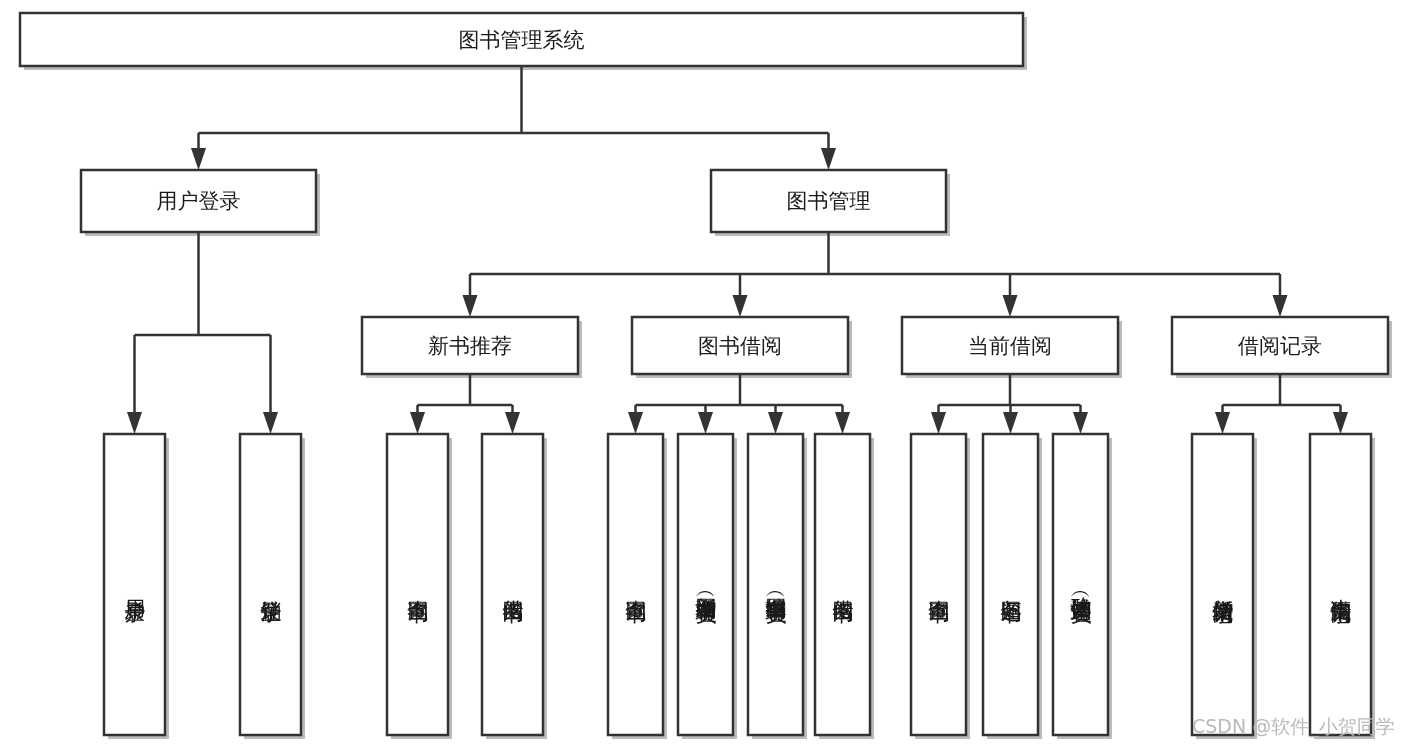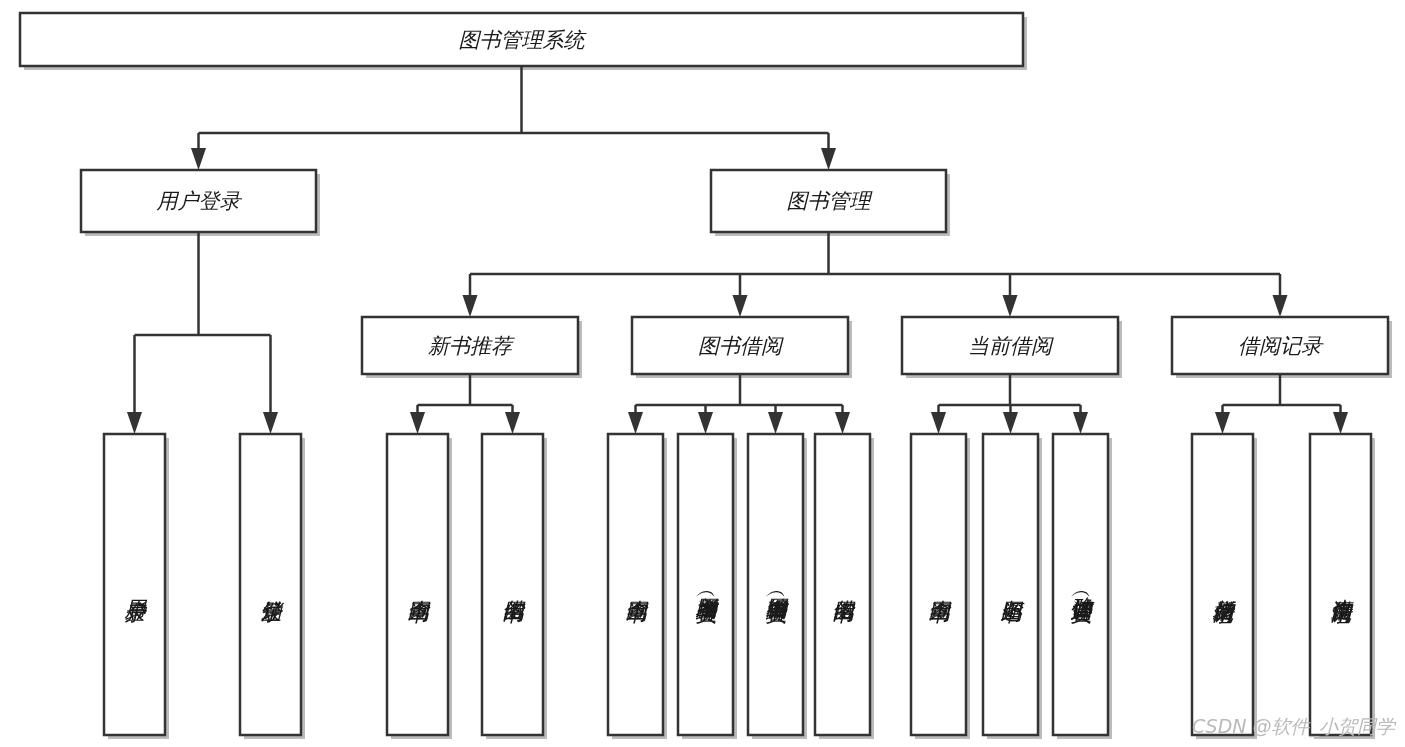--- a/index.html
+++ b/index.html
@@ -11,21 +11,20 @@
     width: 1405px;
     height: 747px;
     font-family: "DejaVu Sans", "Liberation Sans", sans-serif;
     overflow: hidden;
   }
   #diagram-root {
     position: relative;
     width: 1405px;
     height: 747px;
     background: #ffffff;
-    font-style: italic;
   }
   svg.diagram-canvas {
     position: absolute;
     top: 0;
     left: 0;
     width: 1405px;
     height: 747px;
   }
   .node-box {
     fill: #ffffff;

